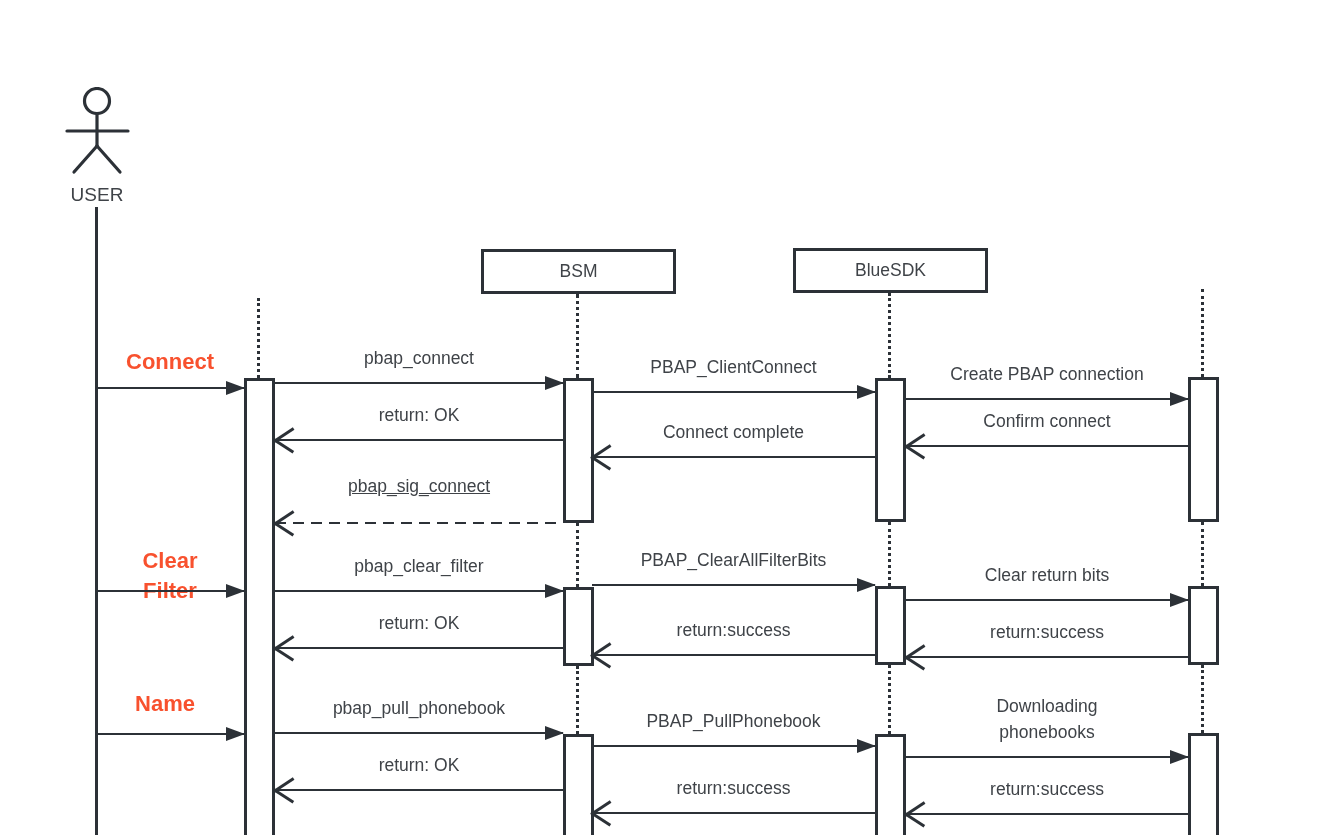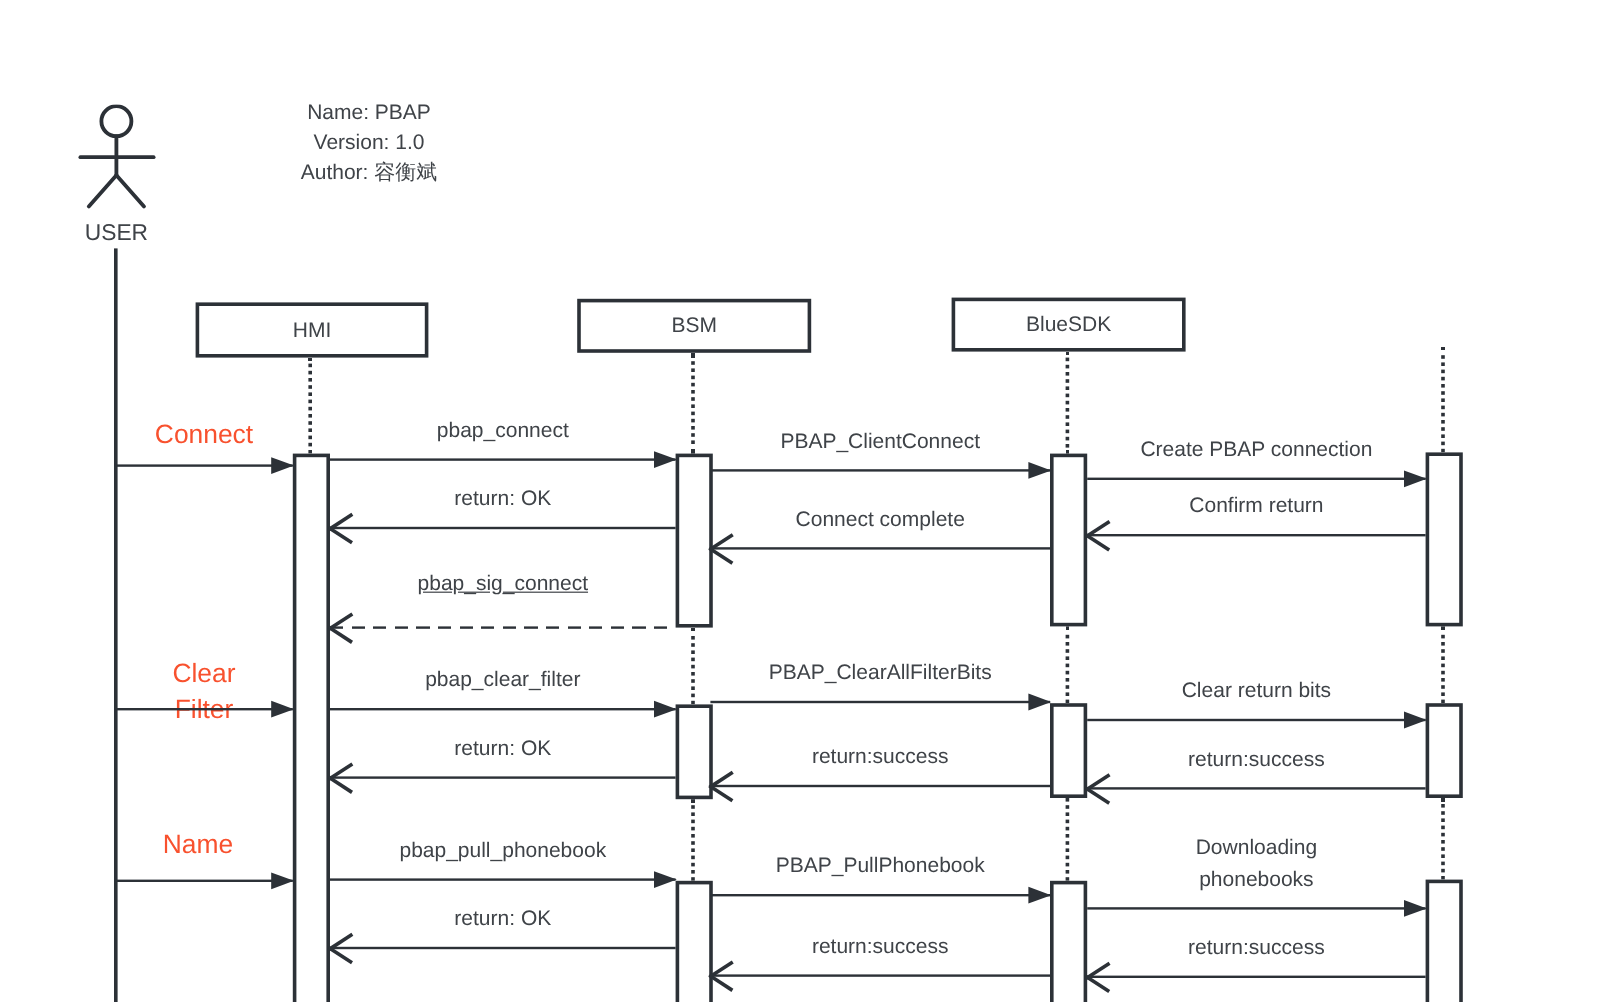--- a/index.html
+++ b/index.html
@@ -12,21 +12,21 @@
   .actor{position:absolute;left:59px;top:87px;width:76px;height:92px;}
   .actor *{stroke:var(--line);stroke-width:3.2;fill:none;stroke-linecap:round;}
   .actor-label{position:absolute;left:59px;top:184px;width:76px;text-align:center;
     font-size:19px;color:var(--text);}
   .user-line{position:absolute;left:95px;top:207px;height:628px;width:0;
     border-left:3px solid var(--line);}
   
   .title{position:absolute;left:185px;top:81px;width:245px;text-align:center;
     font-size:17.5px;line-height:25px;color:var(--text);white-space:pre-line;}
   
-  .sec{position:absolute;text-align:center;font-size:22px;font-weight:normal;
+  .sec{position:absolute;text-align:center;font-size:22px;font-weight:bold;
     color:var(--accent);white-space:pre-line;line-height:30px;}
   
   .pbox{position:absolute;box-sizing:border-box;border:3px solid var(--line);
     background:#fff;display:flex;align-items:center;justify-content:center;
     font-size:17.5px;color:var(--text);}
   
   .life{position:absolute;width:0;border-left:3.5px dotted var(--line);}
   
   .bar{position:absolute;width:31px;box-sizing:border-box;background:#fff;
     border:3px solid var(--line);}
@@ -56,23 +56,20 @@
   <svg class="actor" viewBox="0 0 76 92">
     <circle cx="38" cy="14" r="12.5"></circle>
     <line x1="38" y1="26.5" x2="38" y2="59"></line>
     <line x1="8" y1="44" x2="69" y2="44"></line>
     <line x1="38" y1="59" x2="15" y2="85"></line>
     <line x1="38" y1="59" x2="61" y2="85"></line>
   </svg>
   <div class="actor-label">USER</div>
   <div class="user-line"></div>
 
-  <div class="title">Name: PBAP
-Version: 1.0
-Author: 容衡斌</div>
 
   <div class="sec" style="left:100px;top:347px;width:140px">Connect</div>
   <div class="sec" style="left:110px;top:546px;width:120px">Clear
 Filter</div>
   <div class="sec" style="left:95px;top:689px;width:140px">Name</div>
 
   <div class="life" style="left:257px;top:298px;height:80px"></div>
   <div class="life" style="left:576px;top:294px;height:84px"></div>
   <div class="life" style="left:576px;top:523px;height:64px"></div>
   <div class="life" style="left:576px;top:666px;height:68px"></div>
@@ -87,23 +84,20 @@
   <div class="bar" style="left:563px;top:378px;height:145px"></div>
   <div class="bar" style="left:563px;top:587px;height:79px"></div>
   <div class="bar" style="left:563px;top:734px;height:104px"></div>
   <div class="bar" style="left:875px;top:378px;height:144px"></div>
   <div class="bar" style="left:875px;top:586px;height:79px"></div>
   <div class="bar" style="left:875px;top:734px;height:104px"></div>
   <div class="bar" style="left:1188px;top:377px;height:145px"></div>
   <div class="bar" style="left:1188px;top:586px;height:79px"></div>
   <div class="bar" style="left:1188px;top:733px;height:105px"></div>
 
-  <div class="pbox" style="left:163px;top:252px;width:194px;height:46px">
-    <span>HMI</span>
-  </div>
   <div class="pbox" style="left:793px;top:248px;width:195px;height:45px">
     <span>BlueSDK</span>
   </div>
   <div class="pbox" style="left:481px;top:249px;width:195px;height:45px">
     <span>BSM</span>
   </div>
 
   <div class="msg" style="left:97px;top:388px;width:147px">
     <i class="ln"></i>
       <i class="hf"></i>
@@ -126,21 +120,21 @@
     <span class="lbl">PBAP_ClientConnect</span>
     <i class="ln"></i>
       <i class="hf"></i>
   </div>
   <div class="msg" style="left:906px;top:399px;width:282px">
     <span class="lbl">Create PBAP connection</span>
     <i class="ln"></i>
       <i class="hf"></i>
   </div>
   <div class="msg" style="left:906px;top:446px;width:282px">
-    <span class="lbl">Confirm return</span>
+    <span class="lbl">Confirm connect</span>
     <i class="ln"></i>
       <i class="ho"></i>
   </div>
   <div class="msg" style="left:592px;top:457px;width:283px">
     <span class="lbl">Connect complete</span>
     <i class="ln"></i>
       <i class="ho"></i>
   </div>
   <div class="msg" style="left:275px;top:440px;width:288px">
     <span class="lbl">return: OK</span>

